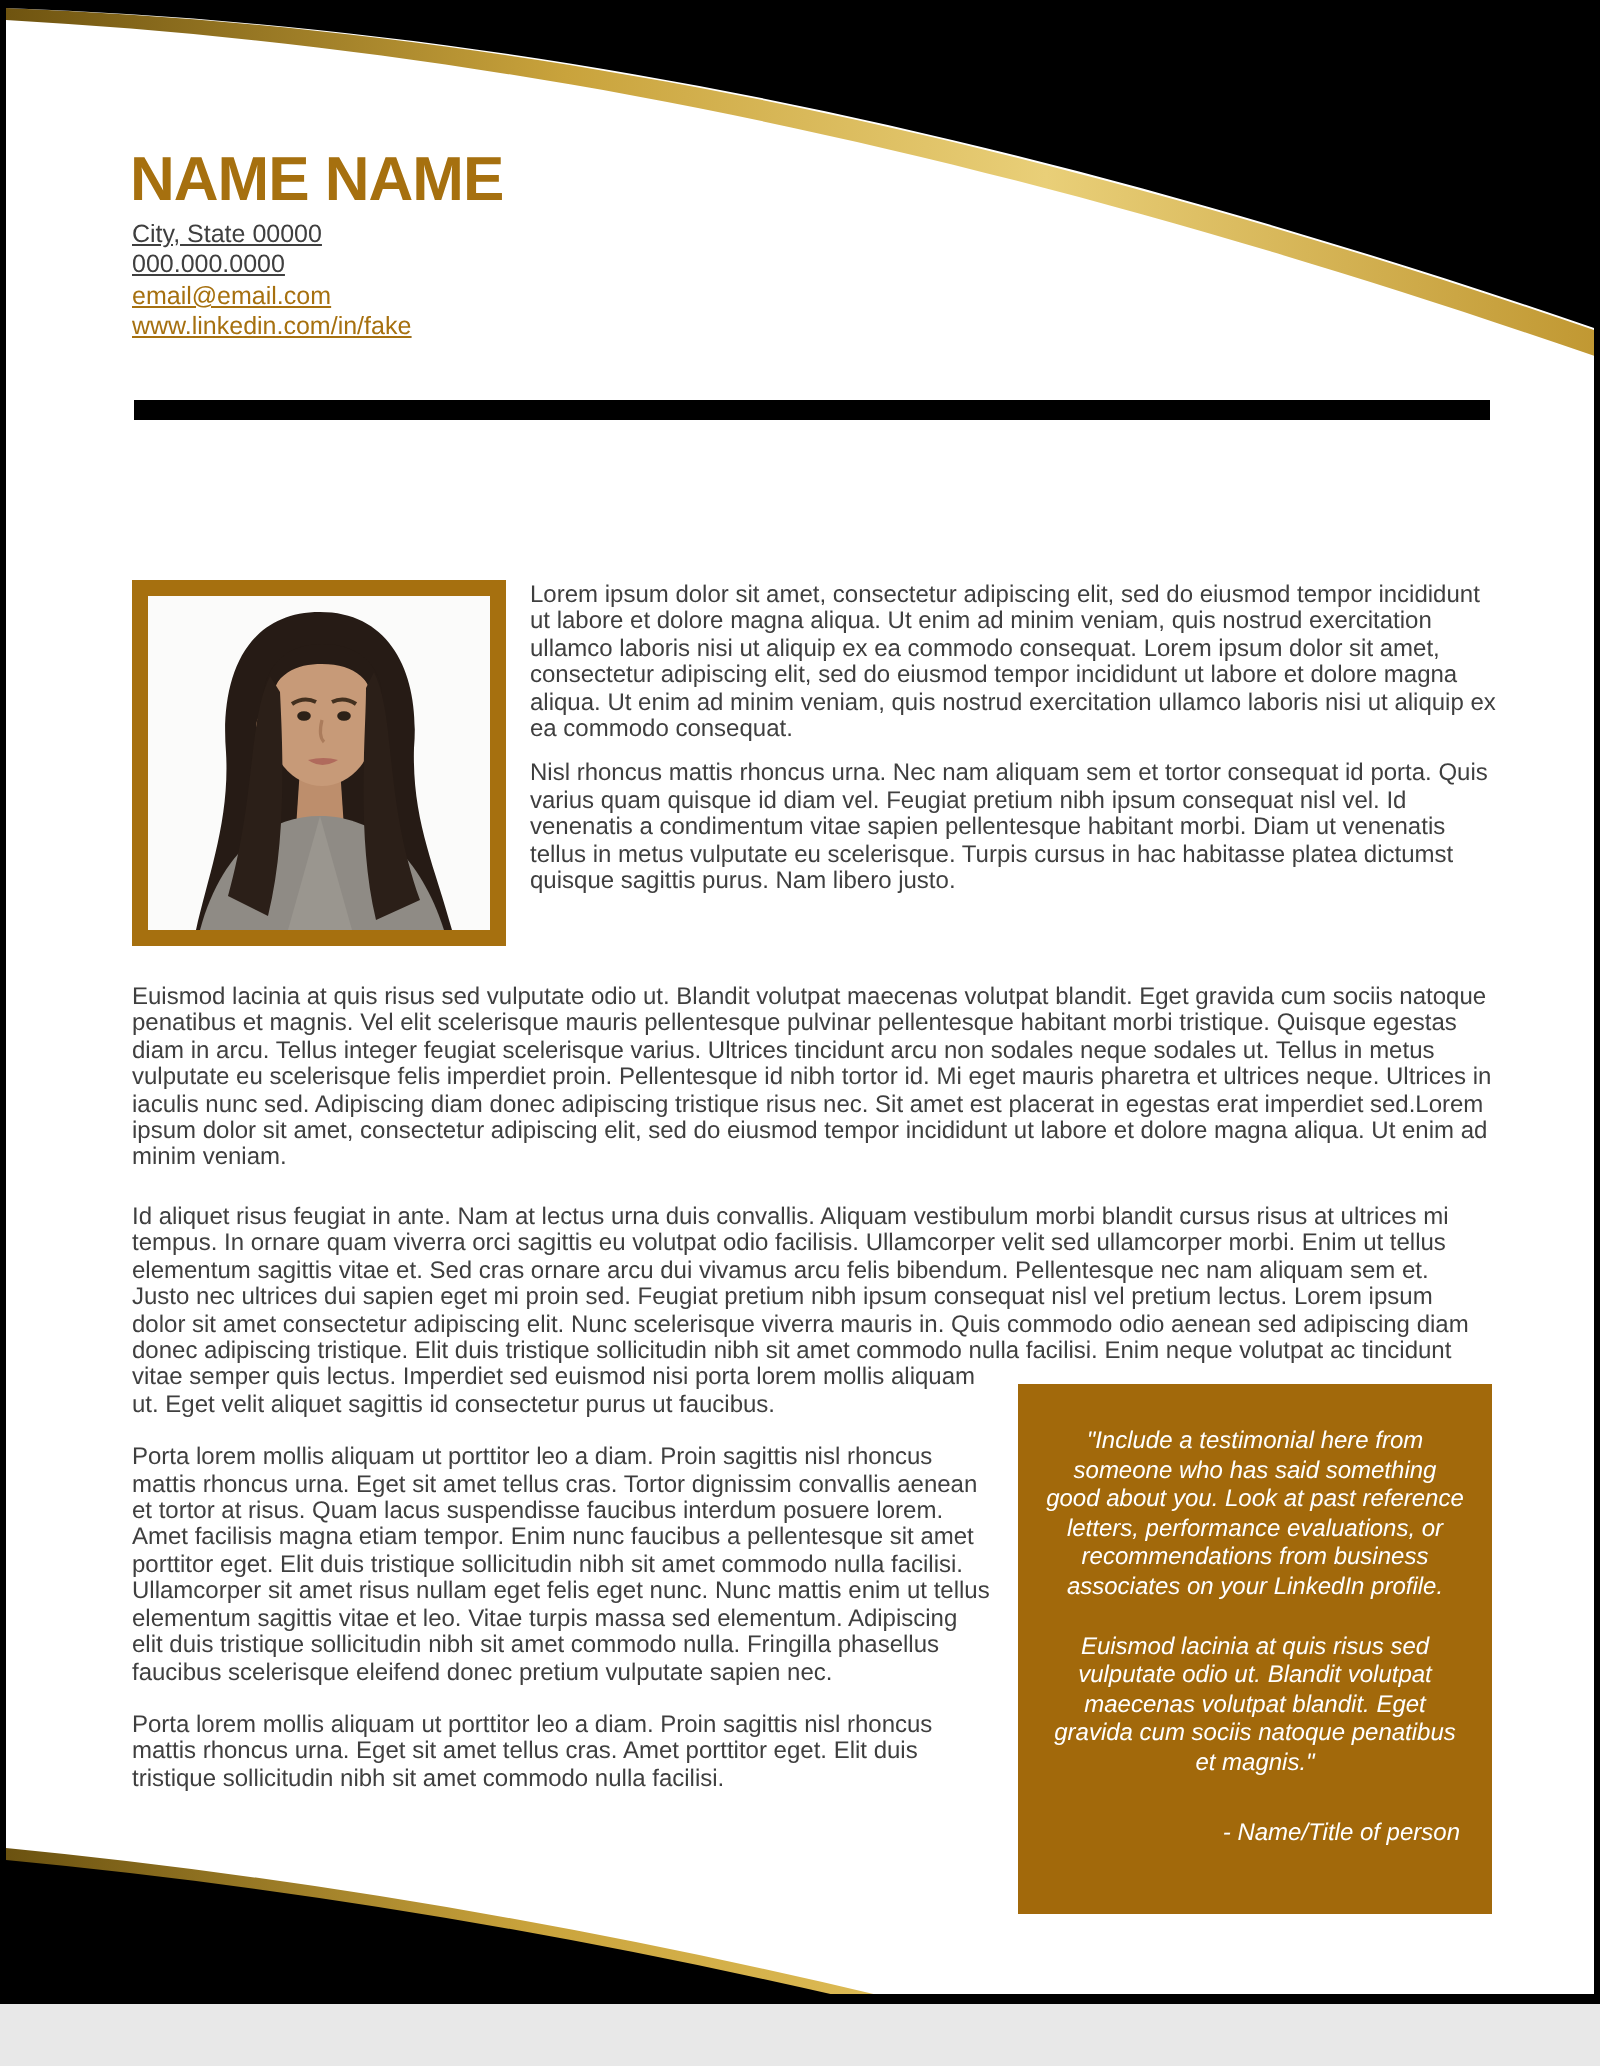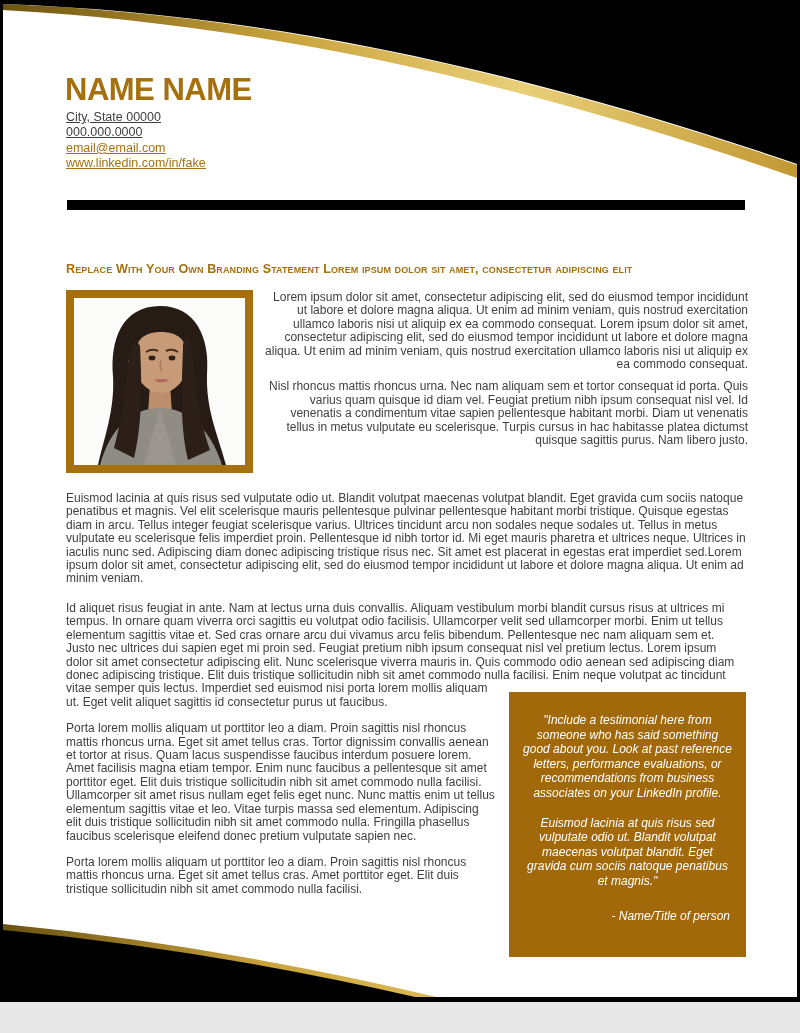--- a/index.html
+++ b/index.html
@@ -85,21 +85,21 @@
 
   .body-text {
     font-size: 12px;
     line-height: 13.4px;
     color: #3F3F3F;
   }
   .intro-col {
     left: 262px; top: 288px;
     width: 483px;
   }
-  .intro-col p { margin-bottom: 9px; text-align: right; }
+  .intro-col p { margin-bottom: 9px; }
 
   .para3 {
     left: 63px; top: 489px;
     width: 680px;
   }
 
   .lower {
     left: 63px; top: 599px;
     width: 680px;
   }
@@ -169,21 +169,20 @@
 
     <div class="abs contact">
       <div>City, State 00000</div>
       <div>000.000.0000</div>
       <div><a class="gold-link">email@email.com</a></div>
       <div><a class="gold-link">www.linkedin.com/in/fake</a></div>
     </div>
 
     <div class="abs divider"></div>
 
-    <div class="abs branding">Replace With Your Own Branding Statement Lorem ipsum dolor sit amet, consectetur adipiscing elit</div>
 
     <div class="abs photo-frame">
       <svg width="171" height="167" viewBox="0 0 171 167">
         <rect width="171" height="167" fill="#fbfbfa"></rect>
 
         <path d="M86,8 C48,8 36,42 39,78 C41,112 30,140 24,167 L152,167 C143,134 132,112 133,76 C136,40 122,8 86,8 Z" fill="#261b15"></path>
 
         <path d="M76,86 L96,86 L98,116 L74,116 Z" fill="#bd8e6c"></path>
 
         <path d="M26,167 C36,130 58,110 86,110 C114,110 136,130 148,167 Z" fill="#8f8b85"></path>

